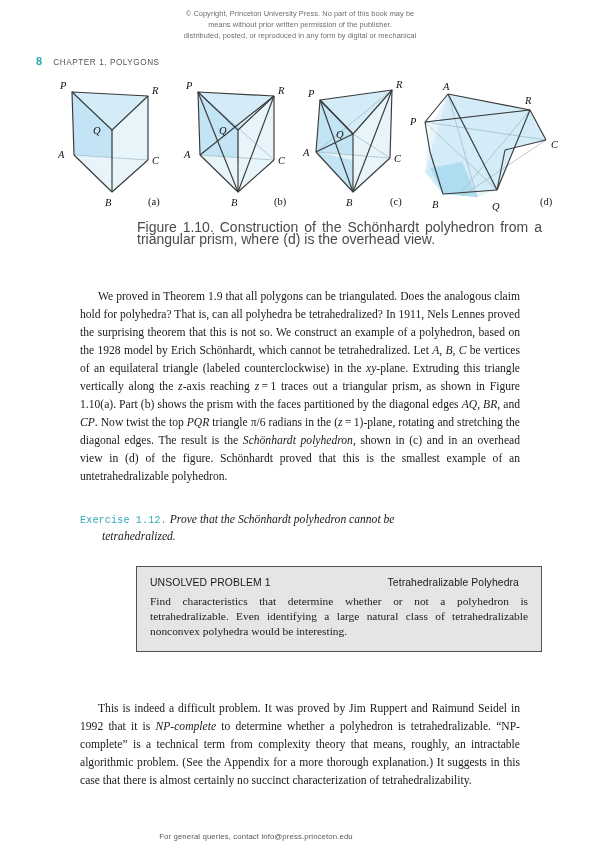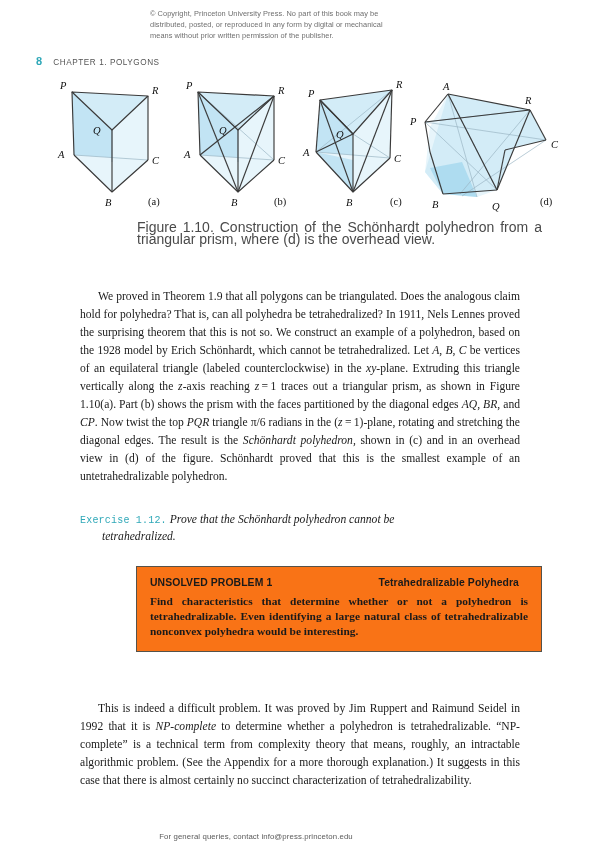--- a/index.html
+++ b/index.html
@@ -15,21 +15,21 @@
     color: #1a1a1a;
     overflow: hidden;
   }
 
   
   .copyright {
     position: absolute;
     top: 8px;
     left: 150px;
     width: 300px;
-    text-align: left;
+    text-align: center;
     font-family: "Liberation Sans", sans-serif;
     font-size: 7.4px;
     line-height: 11.2px;
     color: #6e6e6e;
     letter-spacing: 0.06px;
   }
 
   
   .running-head {
     position: absolute;
@@ -111,24 +111,23 @@
     font-style: italic;
   }
 
   
   .problem-box {
     position: absolute;
     top: 566px;
     left: 136px;
     width: 406px;
     box-sizing: border-box;
-    background: #f97316;
+    background: #e5e5e5;
     border: 1.3px solid #55524a;
     padding: 10px 13px 11px 13px;
-    font-weight: bold;
   }
   .pb-header {
     display: flex;
     justify-content: space-between;
     font-family: "Liberation Sans", sans-serif;
     font-size: 10.4px;
     color: #1a1a1a;
     margin-bottom: 6px;
     letter-spacing: 0.1px;
   }
@@ -151,22 +150,22 @@
     font-size: 7.8px;
     color: #5a5a5a;
     letter-spacing: 0.1px;
   }
 </style>
 </head>
 <body>
 
 <div class="copyright">
   <div>© Copyright, Princeton University Press. No part of this book may be</div>
+  <div>means without prior written permission of the publisher.</div>
   <div>distributed, posted, or reproduced in any form by digital or mechanical</div>
-  <div>means without prior written permission of the publisher.</div>
 </div>
 
 <div class="running-head">
   <span class="folio">8</span>
   <span class="chapter-title">CHAPTER 1.  POLYGONS</span>
 </div>
 
 <div class="figure-block">
   <svg width="600" height="140" viewBox="0 0 600 140">
     <defs>

